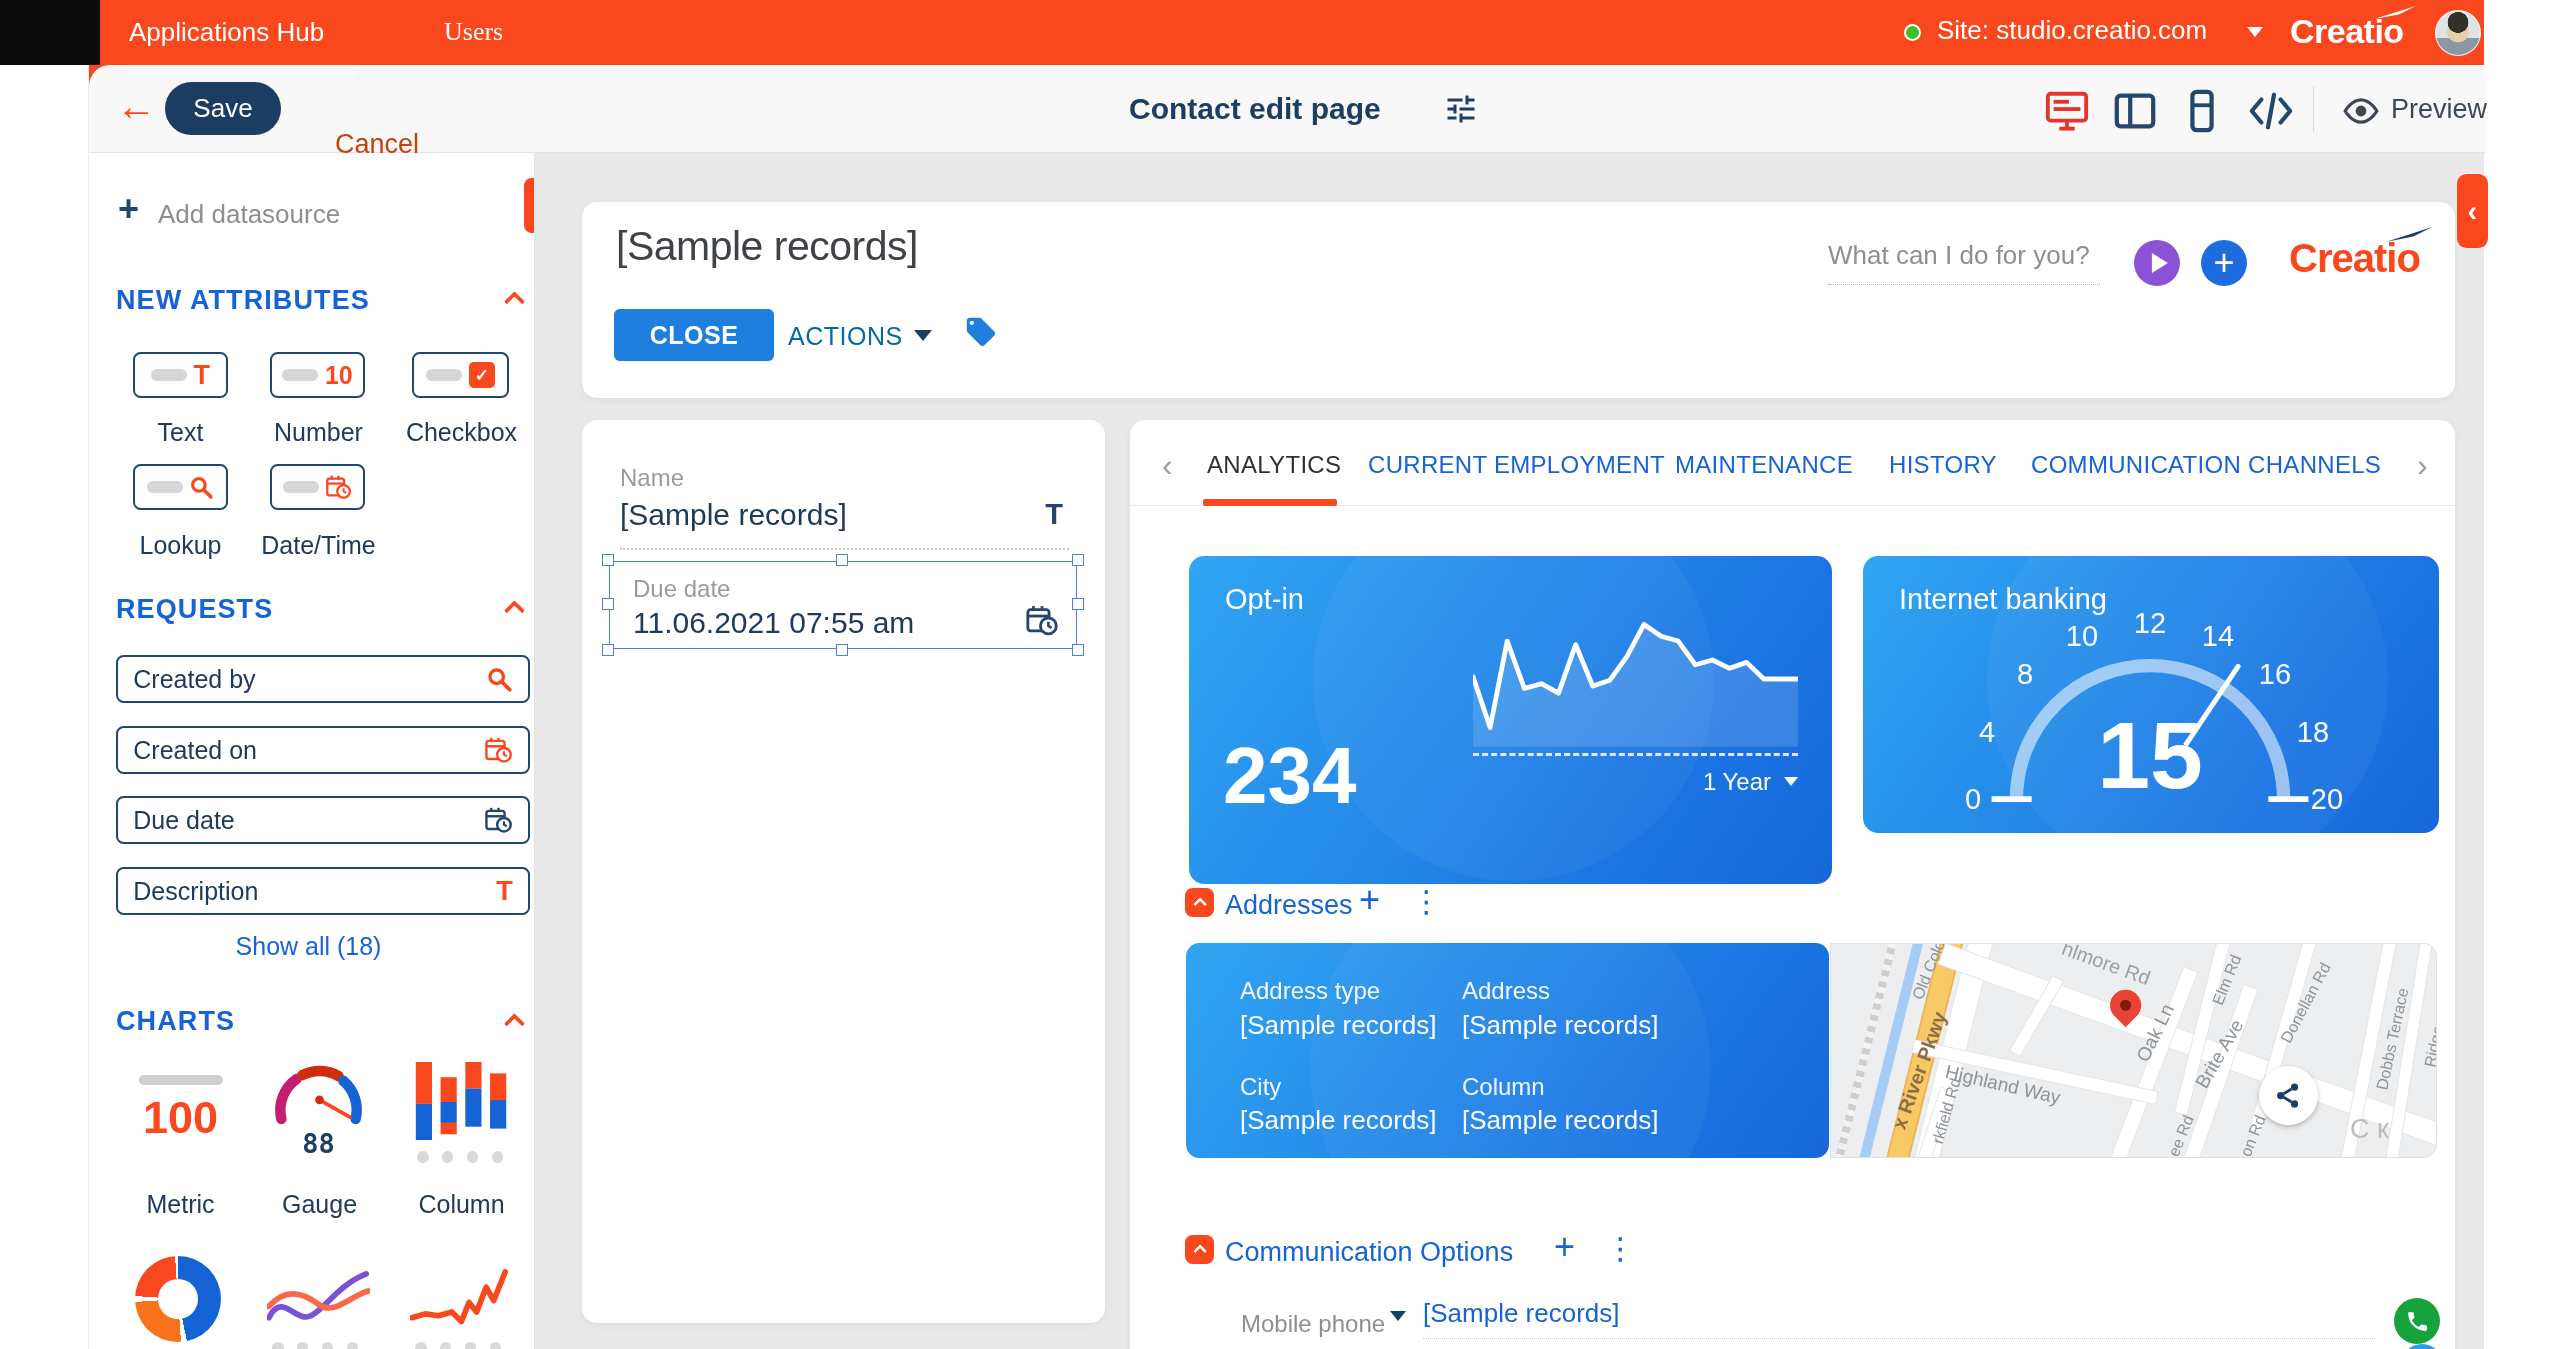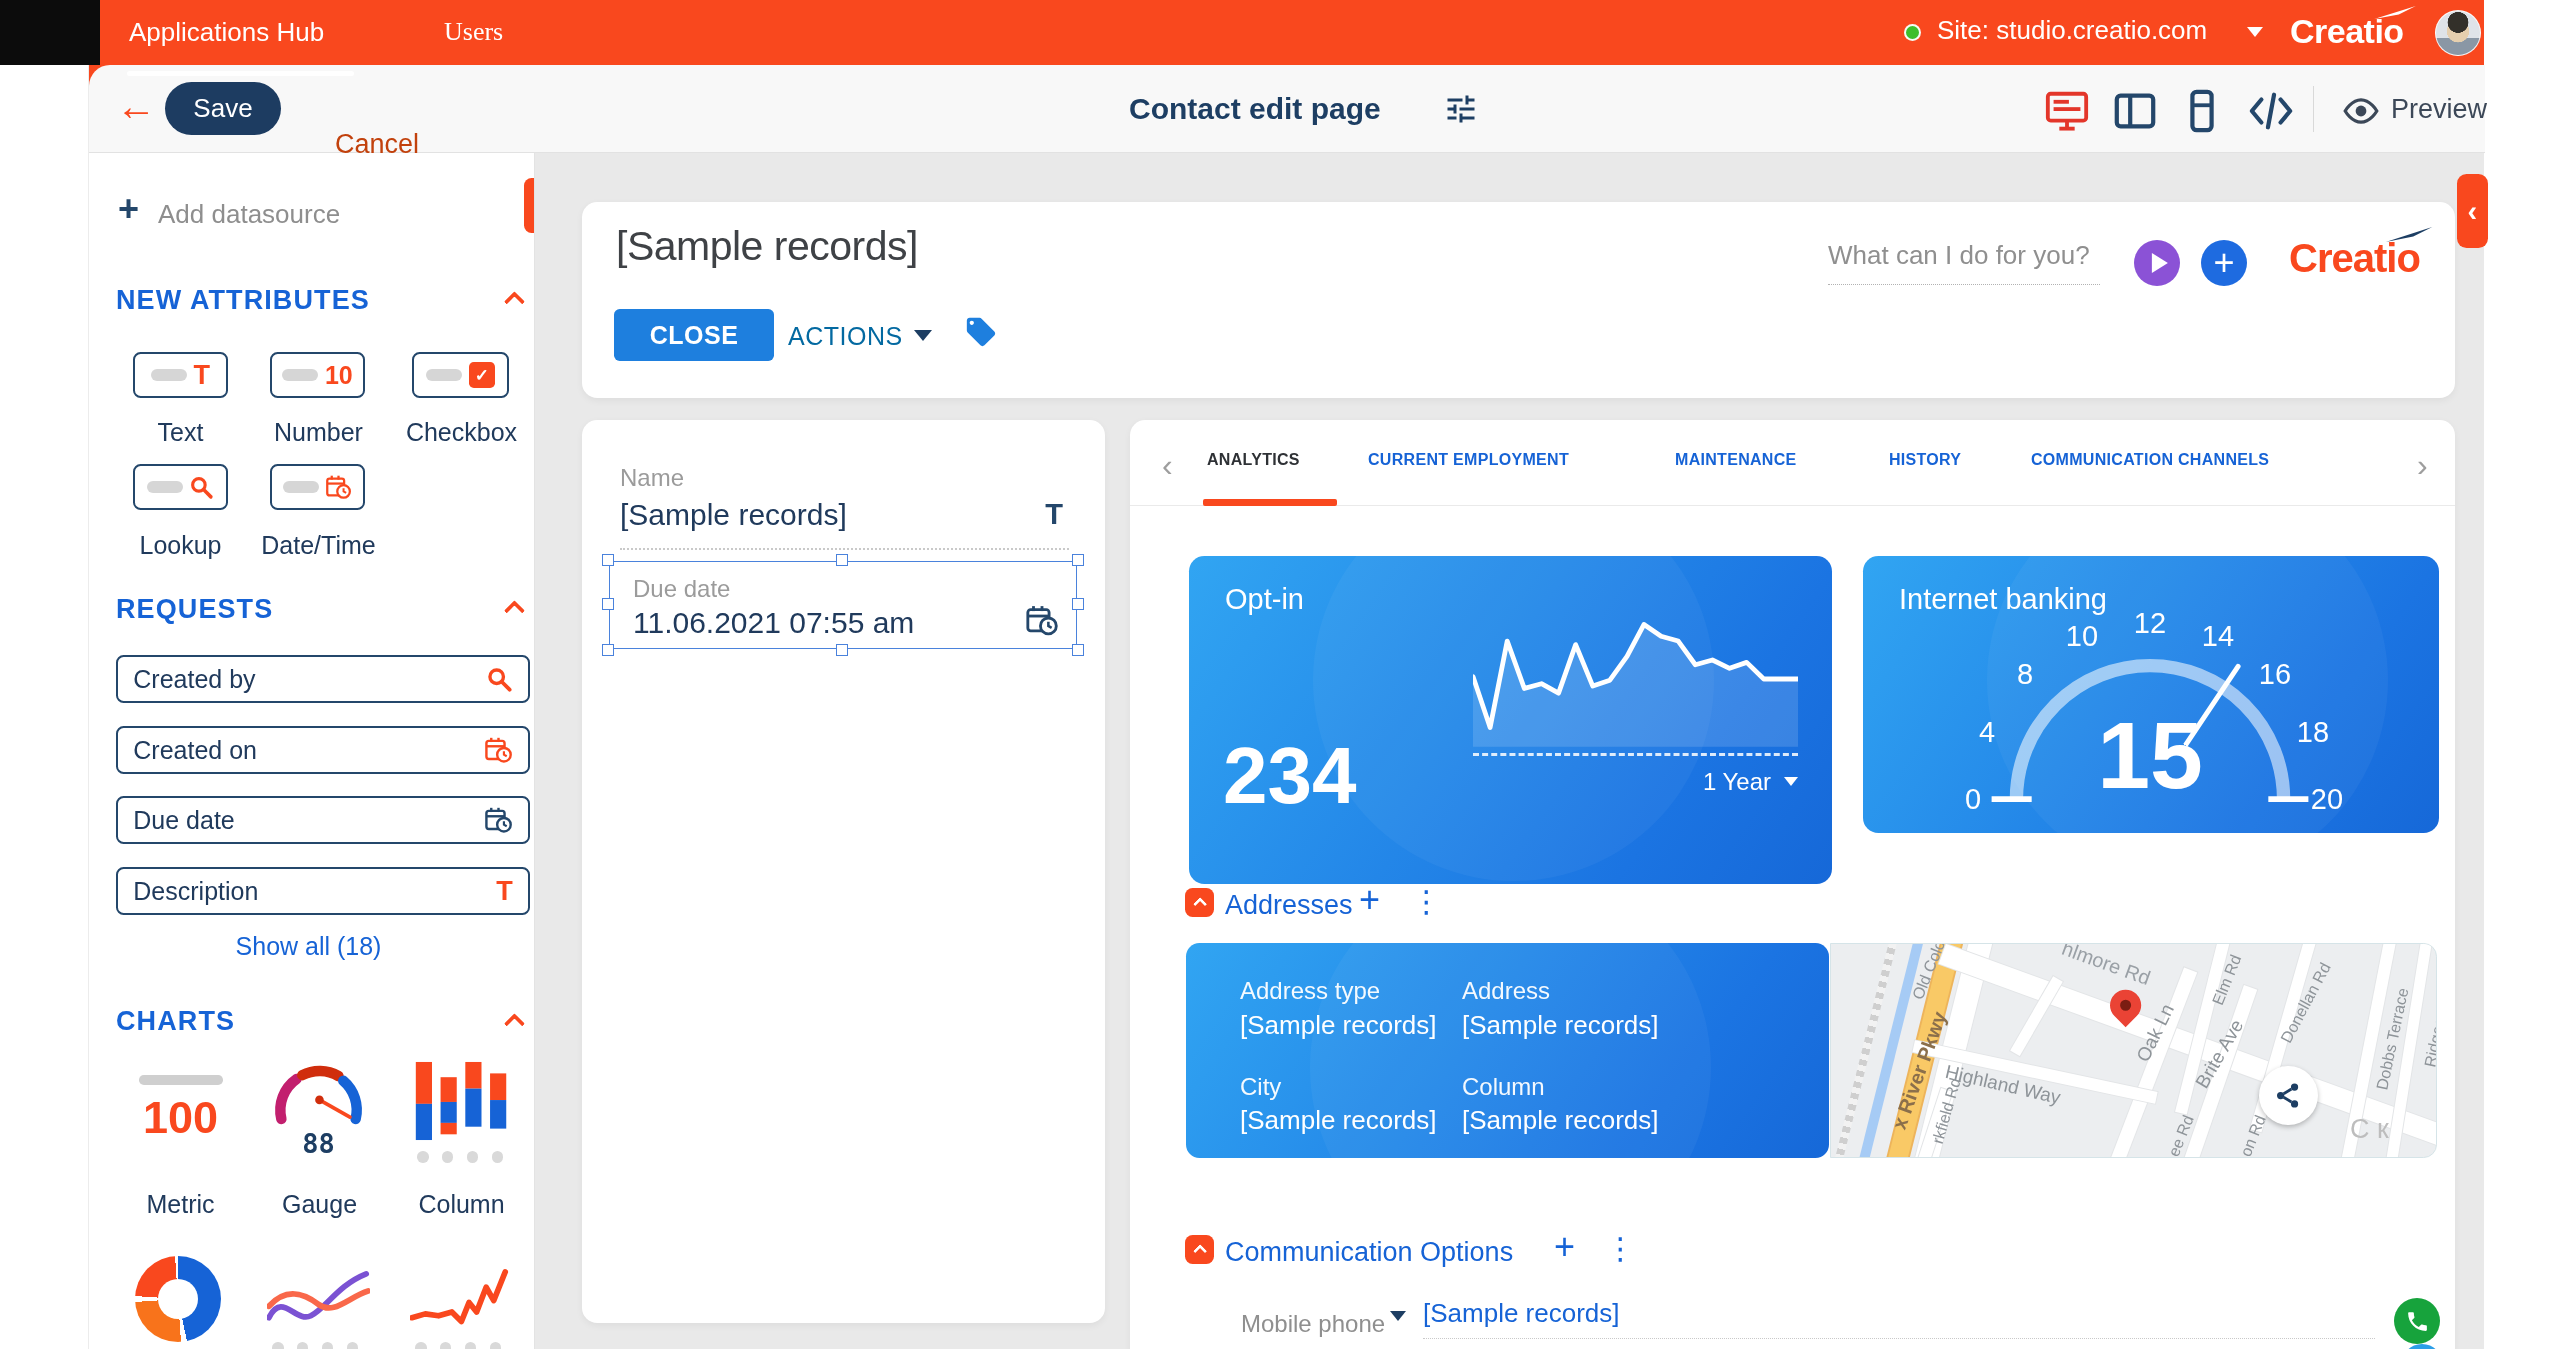--- a/index.html
+++ b/index.html
@@ -69,21 +69,21 @@
   .round-btn { position:absolute; width:46px; height:46px; border-radius:50%; border:none; cursor:pointer; }
   .logo-orange { color:#F9481E; font-weight:bold; font-size:40px; letter-spacing:-1px; }
 
   .field-label { font-size:24px; color:#9B9B9B; }
   .field-value { font-size:30px; color:#203A5C; }
   .dotted { border-bottom:2.9px dotted #C9C9C9; }
   .sel-frame { position:absolute; left:27px; top:141px; width:468px; height:88px; border:1.9px solid #4A82DC; background:#fff; }
   .handle { position:absolute; width:11.5px; height:11.5px; background:#fff; border:1.9px solid #4A82DC; }
 
   .tabs-row { position:absolute; left:0; top:0; width:1325px; height:86px; border-bottom:1.9px solid #EAEAEA; }
-  .tab { position:absolute; top:30.5px; font-size:16px; font-weight:bold; letter-spacing:0.3px; color:#1663D6; cursor:pointer; white-space:nowrap; }
+  .tab { position:absolute; top:30.5px; font-size:24px; font-weight:normal; letter-spacing:0.3px; color:#1663D6; cursor:pointer; white-space:nowrap; }
   .tab.active { color:#2E3135; }
   .tab-underline { position:absolute; left:73px; top:79px; width:134px; height:6.7px; background:#F9481E; border-radius:1.9px; }
   .tab-chev { position:absolute; top:27px; font-size:32px; color:#9E9E9E; cursor:pointer; }
 
   .blue-widget { position:absolute; background:linear-gradient(125deg,#31A5F2 0%,#1B74E2 75%,#1668D8 100%);
     border-radius:15.3px; color:#fff; overflow:hidden; }
   .blue-widget::before { content:""; position:absolute; width:401px; height:401px; border-radius:50%;
     background:rgba(255,255,255,.045); left:124px; top:-76px; }
   .widget-title { position:absolute; left:36px; top:27px; font-size:29px; color:#fff; }
   .gtick { position:absolute; transform:translate(-50%,-50%); font-size:29px; color:#fff; }

